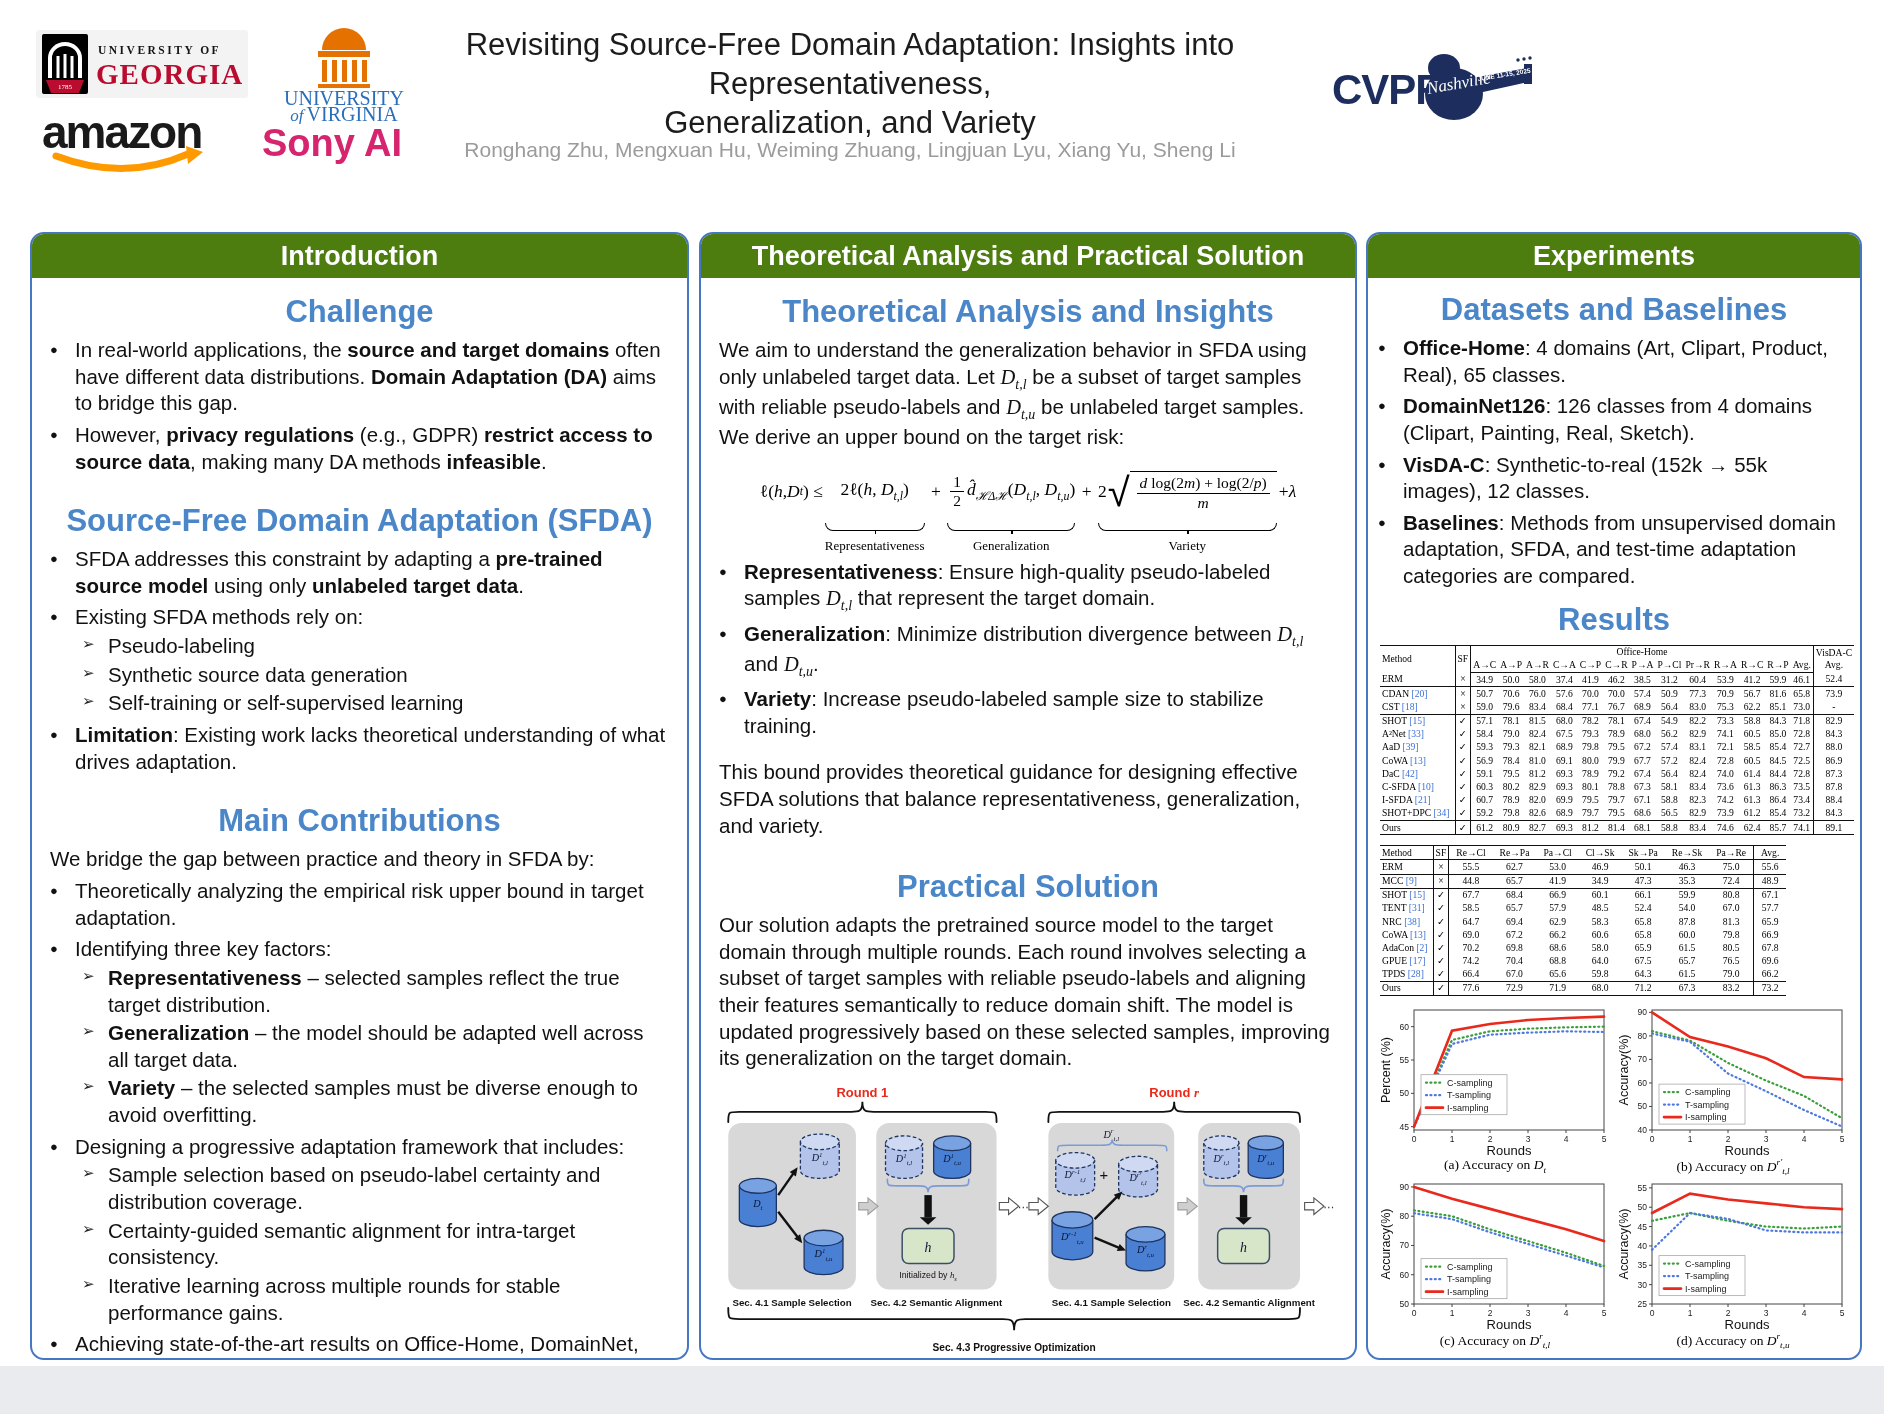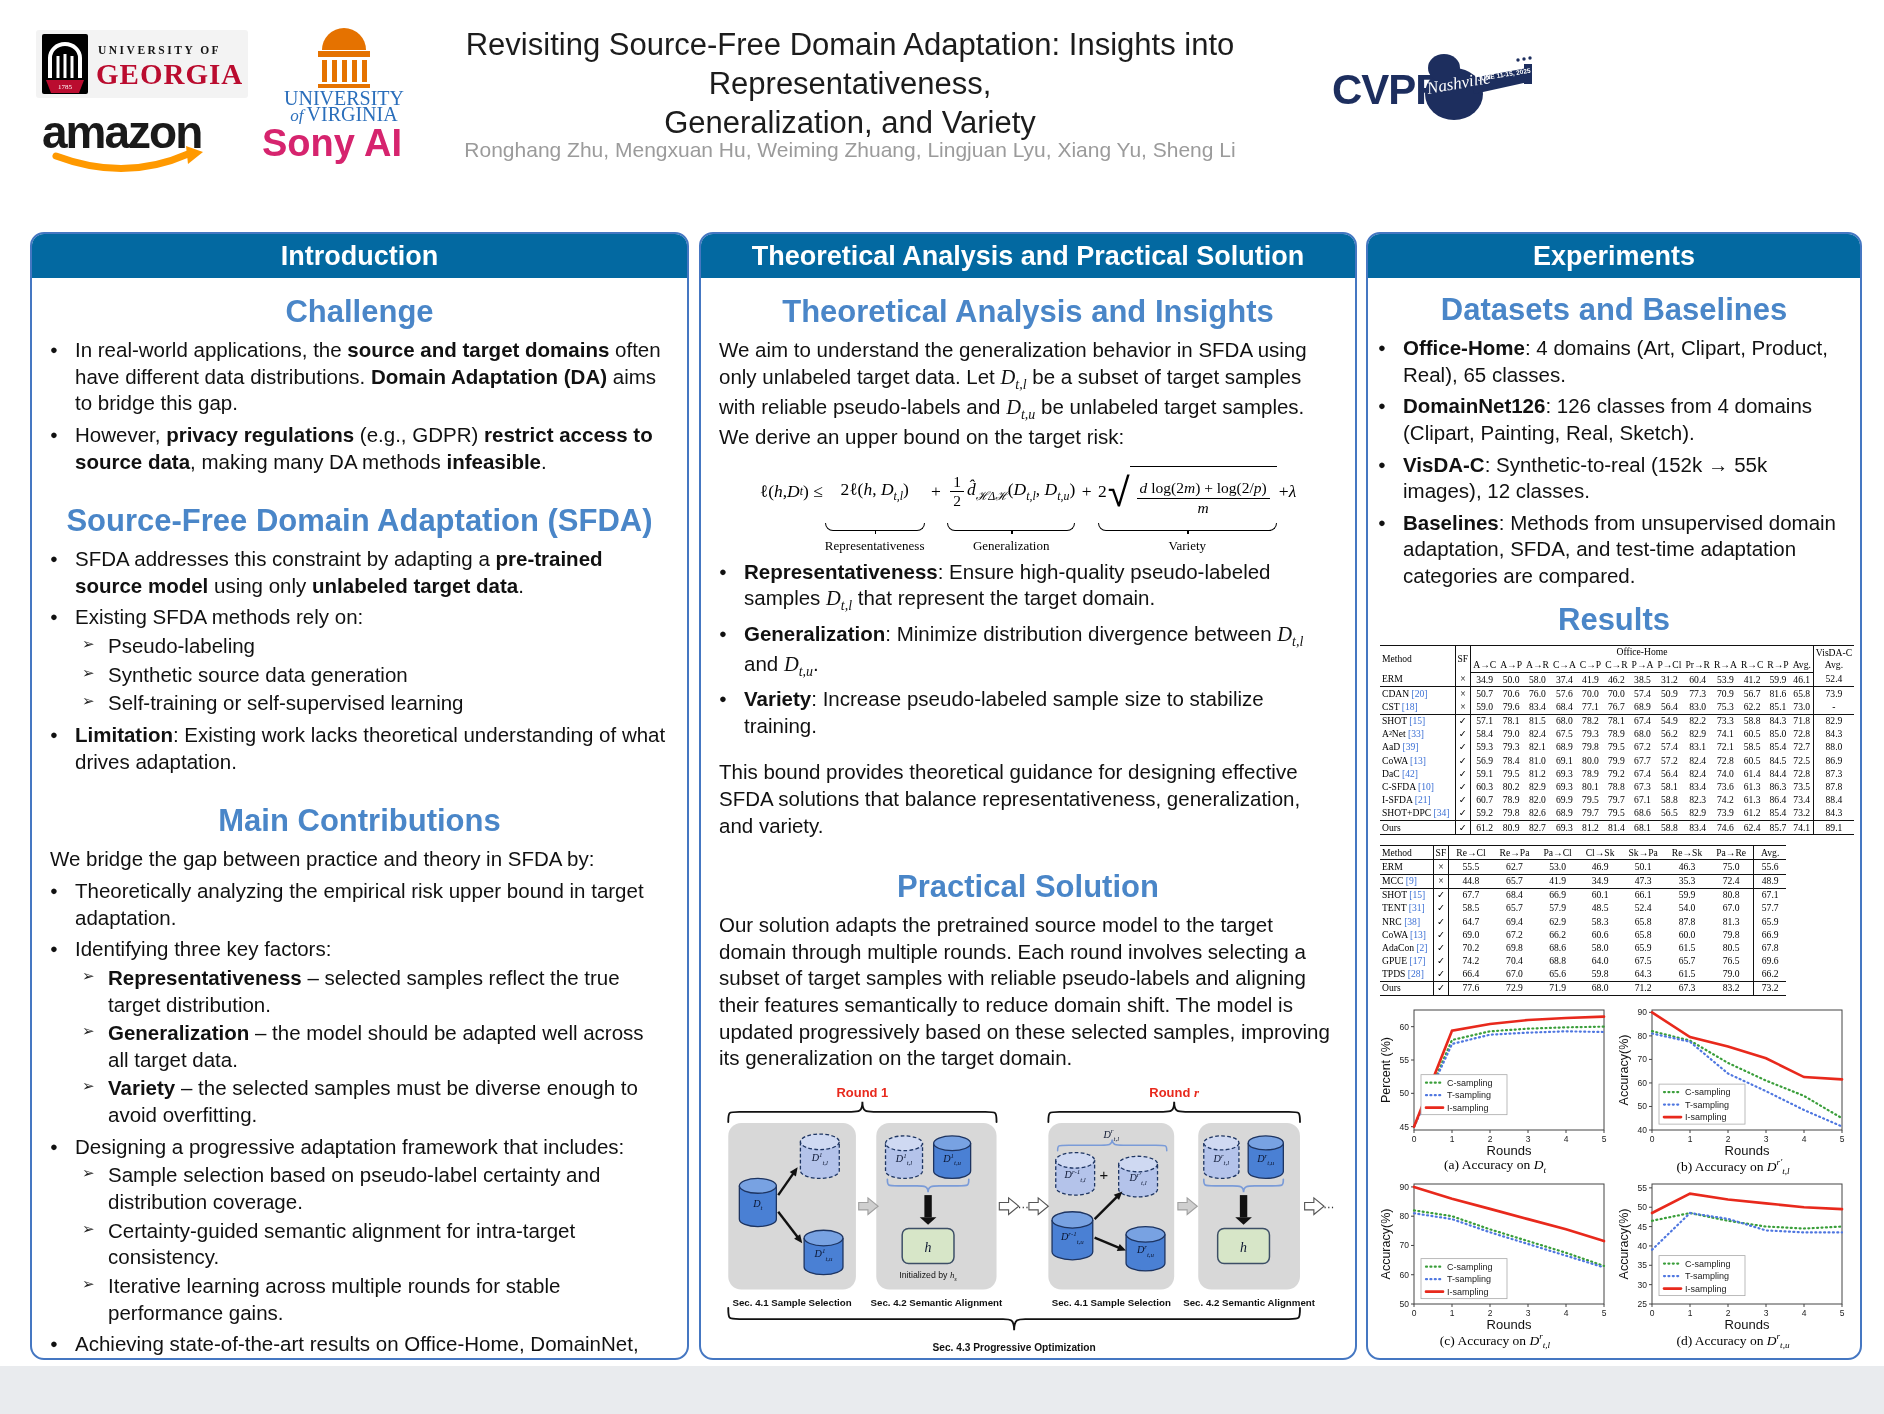--- a/index.html
+++ b/index.html
@@ -7,21 +7,21 @@
        font-family:"Liberation Sans",sans-serif;overflow:hidden;color:#111}
   
   .hdr-title{position:absolute;left:400px;top:26px;width:900px;text-align:center;
              font-size:31px;line-height:1.25;color:#1c1c1c}
   .hdr-authors{position:absolute;left:400px;top:138px;width:900px;text-align:center;
                font-size:21px;color:#9b9b9b}
   .logo{position:absolute}
   .sony-text{font-size:38px;font-weight:bold;color:#d6246e;letter-spacing:0}
   
   .panel{position:absolute;background:#fff;border:2.5px solid #4577c2;border-radius:14px;overflow:hidden}
-  .panel-h{height:44px;background:#0369a1;color:#fff;font-weight:bold;font-size:27px;
+  .panel-h{height:44px;background:#4d7c0f;color:#fff;font-weight:bold;font-size:27px;
            display:flex;align-items:center;justify-content:center}
   .panel-b{position:relative}
   .pb-wide{padding:4px 18px}
   .pb-narrow{padding:2px 10px}
   .sec-h{color:#4a86c8;font-weight:bold;font-size:31px;text-align:center;margin:12px 0 7px}
   .para{font-size:20.5px;line-height:1.3;margin:4px 0;color:#111}
   .row1{display:flex;margin:5px 0 2px}
   .mark1{width:25px;font-size:13px;padding-top:5px}
   .row2{display:flex;margin:2px 0 2px 32px}
   .mark2{width:26px;font-size:15px;padding-top:2px;color:#222}
@@ -34,21 +34,21 @@
   .formula{display:flex;align-items:flex-start;justify-content:center;
            font-family:"Liberation Serif",serif;font-size:17.5px;margin:12px 0 4px;color:#000}
   .fx{display:flex;align-items:center;height:58px}
   .fterm{display:flex;flex-direction:column;align-items:center;margin:0 2px}
   .fexpr{height:58px;display:flex;align-items:center}
   .ffrac{display:inline-flex;flex-direction:column;align-items:center;margin:0 3px}
   .fnum{border-bottom:1.3px solid #000;padding:0 3px;font-size:15.5px;line-height:1.2}
   .fden{font-size:15.5px;line-height:1.2}
   .frad{display:inline-flex;margin-left:1px}
   .fsqrt{font-size:40px;line-height:1;align-self:center;font-family:"DejaVu Sans",sans-serif;font-weight:200}
-  .fvinc{border-top:1.7px solid #000;padding:12px 4px 0;display:inline-flex;align-self:center}
+  .fvinc{border-top:1.7px solid #000;padding:2px 4px 0;display:inline-flex;align-self:center}
   .fbrace{align-self:stretch;height:7px;border:1.5px solid #000;border-top:none;
           border-radius:0 0 9px 9px;position:relative;margin-top:2px}
   .fbrace::after{content:"";position:absolute;left:50%;top:7px;width:1.5px;height:4px;background:#000}
   .flabel{font-size:13px;margin-top:7px;text-align:center}
   
   .rtable{border-collapse:collapse;font-family:Liberation Serif, serif;color:#000;
           margin:4px 0 0 2px;border-top:1.4px solid #111;border-bottom:1.4px solid #111}
   .rtable td,.rtable th{font-size:9.6px;line-height:1.27;padding:0.5px 2px;text-align:center;
           font-weight:normal;white-space:nowrap}
   .rtable thead th{vertical-align:middle}

